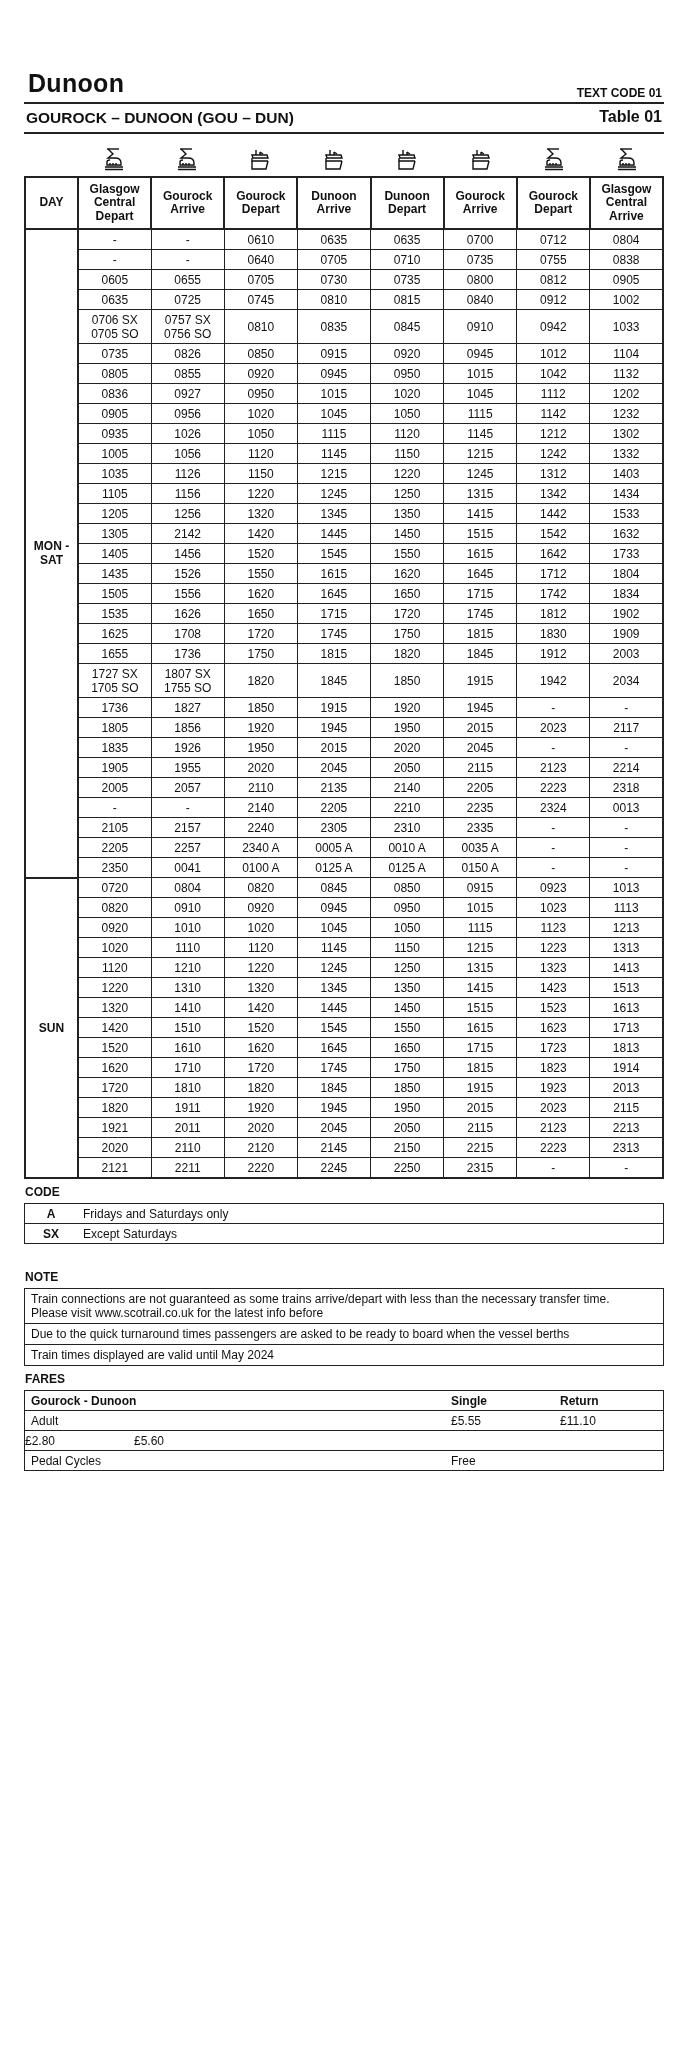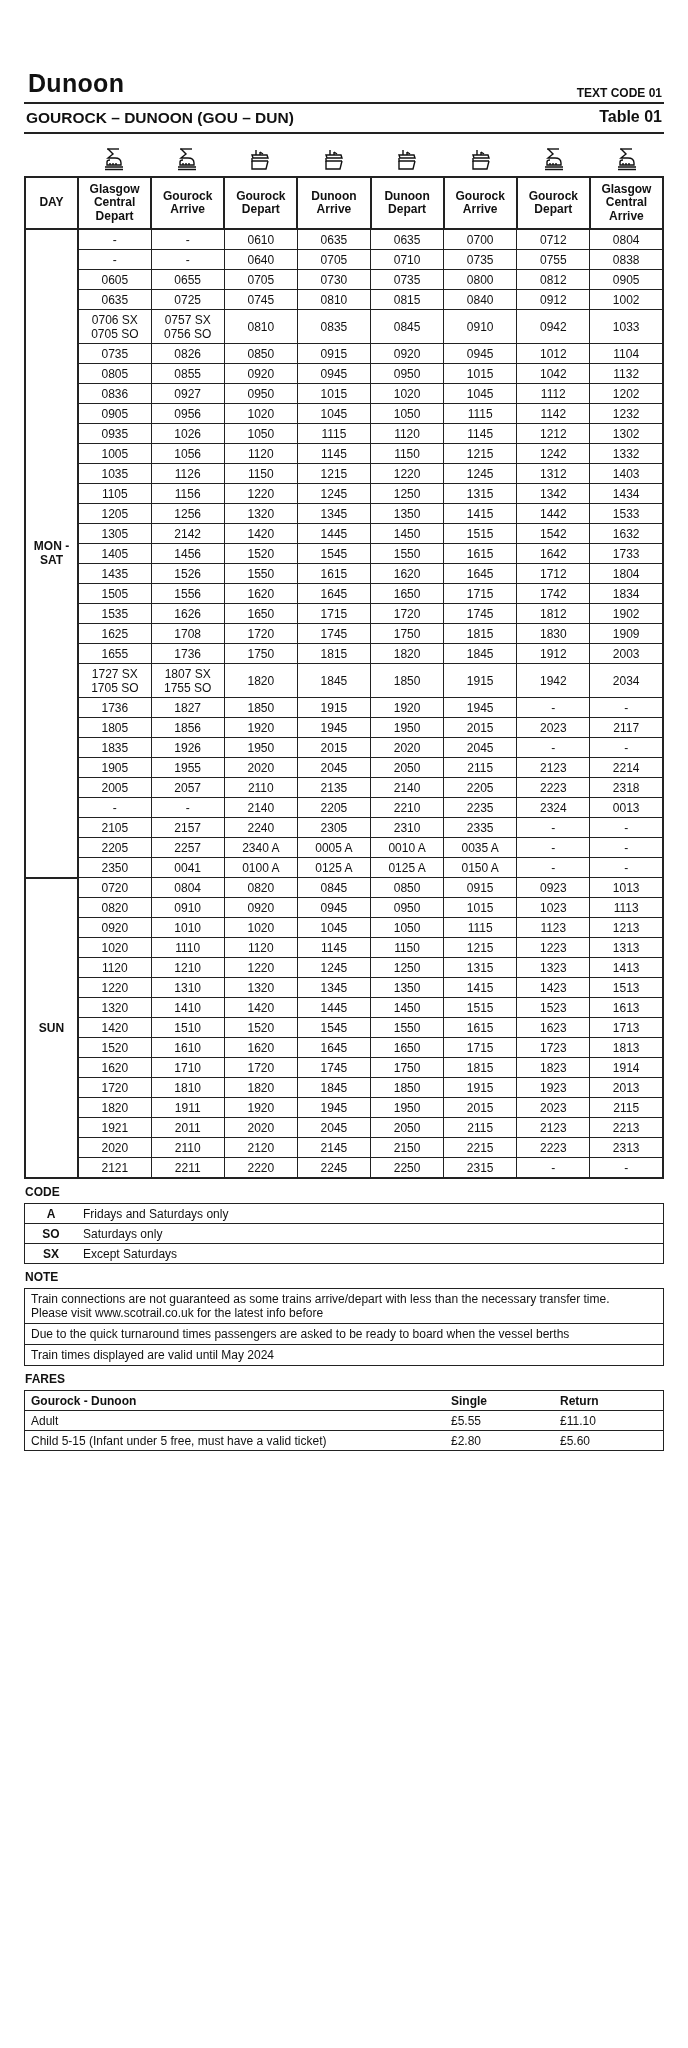--- a/index.html
+++ b/index.html
@@ -614,24 +614,20 @@
       </tbody>
   </table>
 
   <div class="sec-label" id="code-label" style="top: 1185px;">CODE</div>
   <div class="box code" id="code-box" style="top: 1203px;">
       <div class="r">
         <span class="k">A</span>
         <span class="v">Fridays and Saturdays only</span>
       </div>
       <div class="r">
-        <span class="k">SO</span>
-        <span class="v">Saturdays only</span>
-      </div>
-      <div class="r">
         <span class="k">SX</span>
         <span class="v">Except Saturdays</span>
       </div>
     </div>
 
   <div class="sec-label" id="note-label" style="top: 1270px;">NOTE</div>
   <div class="box note" id="note-box" style="top: 1288px;">
       <div class="r" style="white-space: pre-line;">Train connections are not guaranteed as some trains arrive/depart with less than the necessary transfer time.
 Please visit www.scotrail.co.uk for the latest info before</div>
       <div class="r" style="white-space: pre-line;">Due to the quick turnaround times passengers are asked to be ready to board when the vessel berths</div>
@@ -644,18 +640,22 @@
       <span class="n">Gourock - Dunoon</span>
       <span class="s">Single</span>
       <span class="rt">Return</span>
     </div>
   <div class="r">
         <span class="n">Adult</span>
         <span class="s">£5.55</span>
         <span class="rt">£11.10</span>
       </div>
       <div class="r">
-        <span class="n">Child 5-15 (Infant under 5 free, must have a valid ticket)</span>
         <span class="s">£2.80</span>
         <span class="rt">£5.60</span>
       </div>
+      <div class="r">
+        <span class="n">Pedal Cycles</span>
+        <span class="s">Free</span>
+        <span class="rt"></span>
+      </div>
     </div>
 </div>
 
 </body></html>

